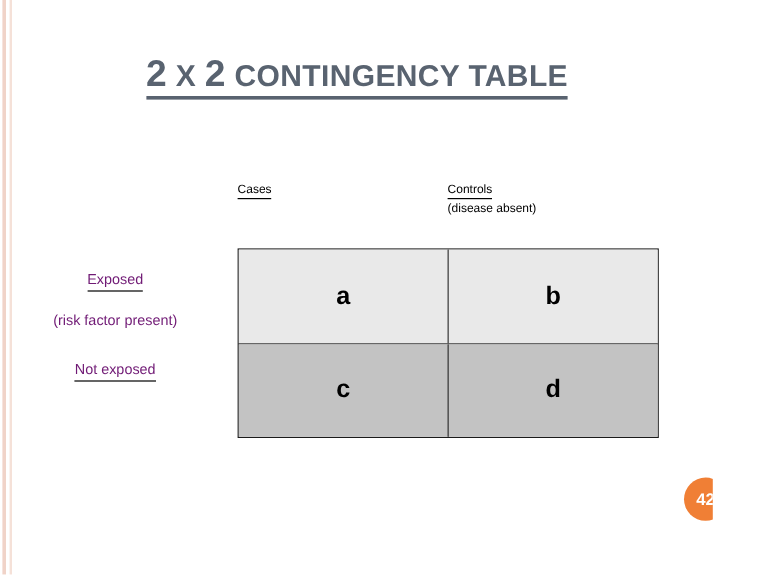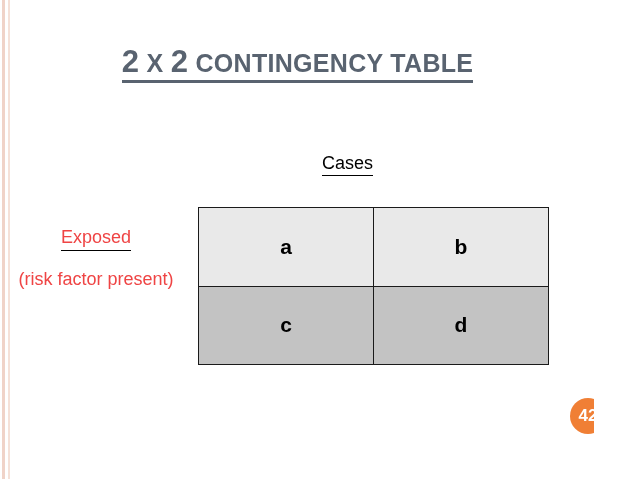--- a/index.html
+++ b/index.html
@@ -56,23 +56,23 @@
   
   .col-headers {
     position: absolute;
     left: 198px;
     top: 152px;
     width: 351px;
     display: flex;
   }
   .col-head {
     width: 175px;
-    text-align: right;
+    text-align: left;
     color: #000000;
-    font-size: 18px;
+    font-size: 10px;
     line-height: 1.3;
   }
   .col-head .main {
     display: inline-block;
     border-bottom: 1px solid #000;
     padding-bottom: 0px;
   }
   .col-head .sub {
     display: block;
     margin-top: 2px;
@@ -83,22 +83,22 @@
     position: absolute;
     left: 0px;
     top: 207px;
     width: 192px;
     height: 158px;
   }
   .row-label {
     position: absolute;
     width: 192px;
     text-align: center;
-    color: #ef4444;
-    font-size: 18px;
+    color: #701a75;
+    font-size: 12px;
     line-height: 1.32;
   }
   .row-label-1 { top: 19px; }
   .row-label-2 { top: 94px; }
   .row-label .main {
     display: inline-block;
     border-bottom: 1px solid #000;
   }
   .row-label .sub { display: block; margin-top: 17px; }
 
@@ -132,21 +132,21 @@
   
   .page-badge {
     position: absolute;
     left: 570px;
     top: 398px;
     width: 36px;
     height: 36px;
     border-radius: 50%;
     background: #f07f35;
     color: #ffffff;
-    font-size: 17px;
+    font-size: 14px;
     font-weight: bold;
     display: flex;
     align-items: center;
     justify-content: center;
   }
 </style>
 </head>
 <body>
 
 <div class="slide">
@@ -160,28 +160,33 @@
   <div class="stripe stripe-right-pale"></div>
 
   <div class="title-wrap">
     <span class="title"><span class="big">2</span><span class="sm"> X </span><span class="big">2</span><span class="sm"> CONTINGENCY TABLE</span></span>
   </div>
 
   <div class="col-headers">
     <div class="col-head">
       <span class="main">Cases</span>
     </div>
+    <div class="col-head">
+      <span class="main">Controls</span>
+      <span class="sub">(disease absent)</span>
+    </div>
   </div>
 
   <div class="row-labels">
     <div class="row-label row-label-1">
       <span class="main">Exposed</span>
       <span class="sub">(risk factor present)</span>
     </div>
     <div class="row-label row-label-2">
+      <span class="main">Not exposed</span>
     </div>
   </div>
 
   <div class="table">
     <div class="trow trow-top row-a">
       <div class="tcell tcell-left">a</div>
       <div class="tcell">b</div>
     </div>
     <div class="trow row-c">
       <div class="tcell tcell-left">c</div>

